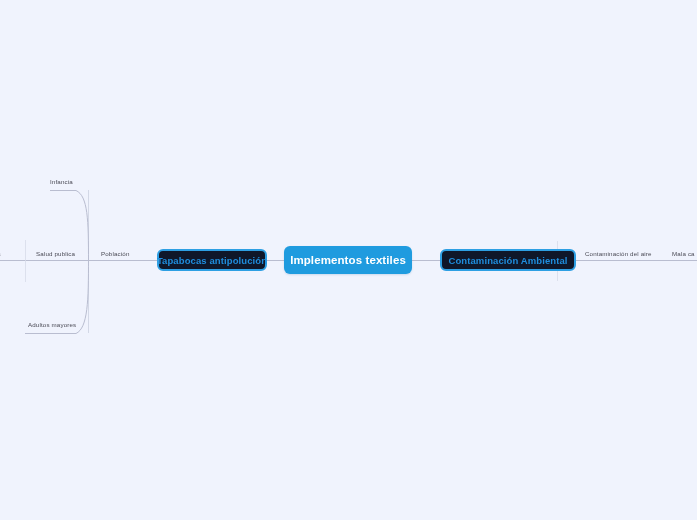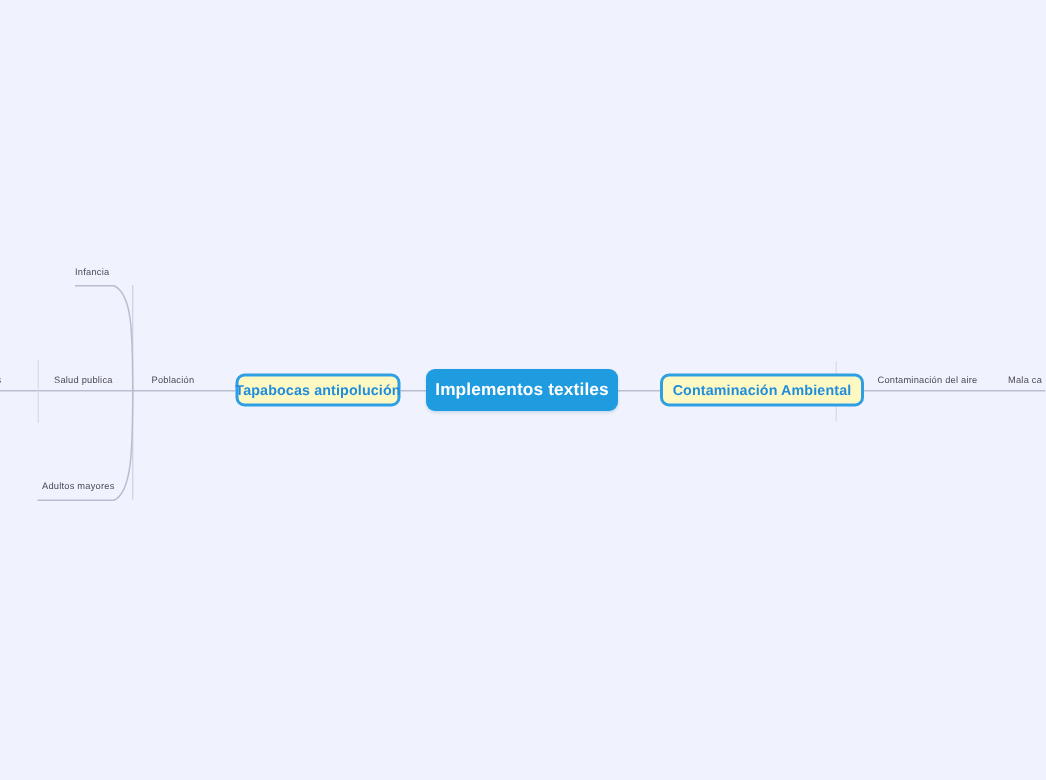--- a/index.html
+++ b/index.html
@@ -49,21 +49,21 @@
     background: #1f9bdf;
     color: #ffffff;
     border-radius: 6px;
     font-size: 11.5px;
     font-weight: bold;
     padding: 0 20px;
     height: 28px;
     box-shadow: 0 1px 2px rgba(30,100,160,0.18);
   }
   .node-main {
-    background: #fef9c3;
+    background: #0f172a;
     color: #1f8ddd;
     border: 2px solid #2e9fe3;
     border-radius: 6px;
     font-size: 9.5px;
     font-weight: bold;
     padding: 0 0;
     height: 22px;
   }
   .leaf-label {
     position: absolute;

